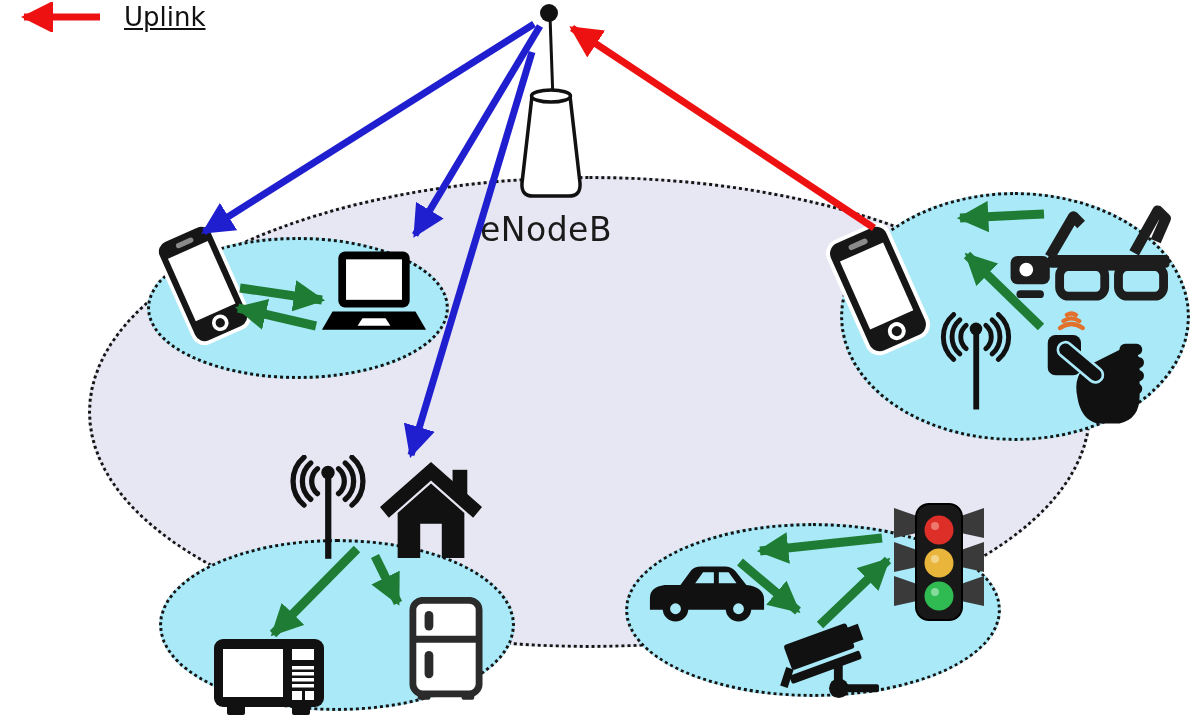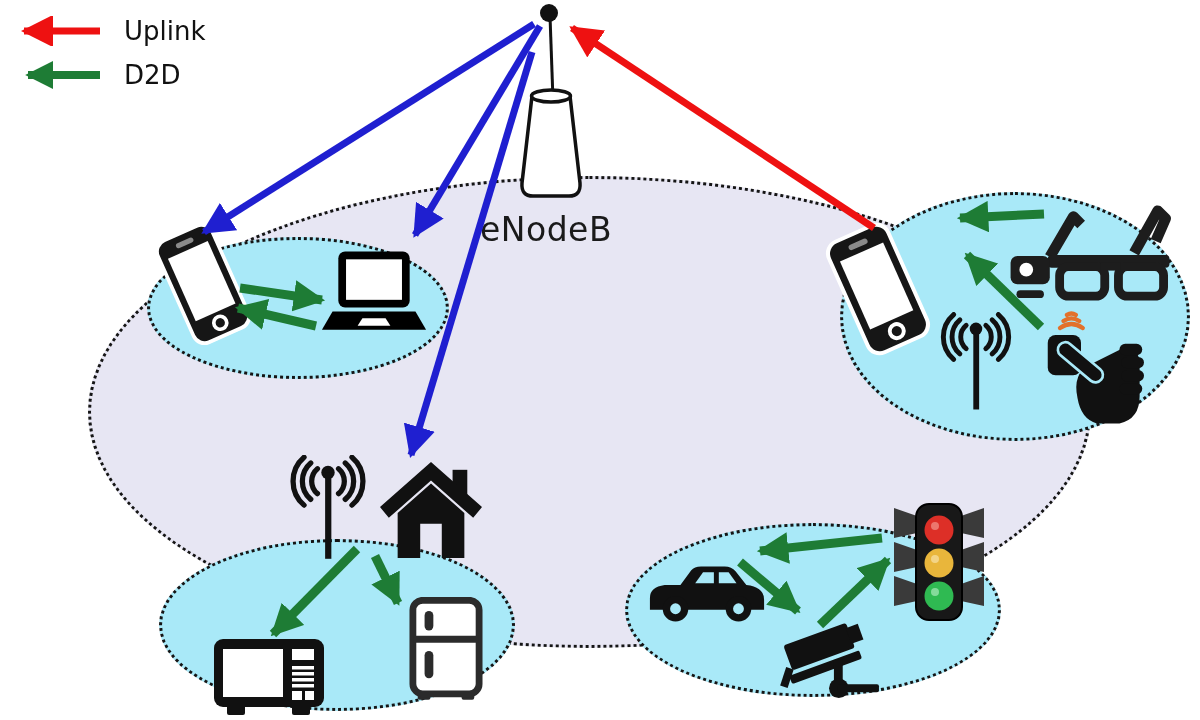--- a/index.html
+++ b/index.html
@@ -19,21 +19,21 @@
   .cl-br{left:625px;top:523px;width:370px;height:168px;}
   .cl-r {left:840px;top:192px;width:344px;height:243px;}
   .icon{position:absolute;z-index:30;}
   .overlay{position:absolute;left:0;top:0;z-index:50;pointer-events:none;}
   .tower{position:absolute;left:505px;top:0;z-index:40;}
   .bs-label{
     position:absolute;left:466px;top:210px;width:160px;text-align:center;
     font-size:33px;color:#1a1a1a;z-index:45;letter-spacing:0.5px;
   }
   .legend{position:absolute;left:6px;top:2px;z-index:60;}
-  .legend-row{display:flex;align-items:flex-end;height:44px;}
+  .legend-row{display:flex;align-items:flex-start;height:44px;text-decoration:underline;}
   .legend-label{font-size:26px;color:#111;margin-left:18px;}
 </style>
 </head>
 <body>
 
 <div class="canvas">
 
   <div class="cell"></div>
 
   <div class="cluster cl-tl"></div>
@@ -216,21 +216,15 @@
     </g>
   </svg>
 
   <div class="legend">
     <div class="legend-row">
       <svg width="100" height="30" viewBox="0 0 100 30">
         <path d="M94 15 L18 15" stroke="#ee1111" stroke-width="7" marker-end="url(#mr)"></path>
       </svg>
       <span class="legend-label">Uplink</span>
     </div>
-    <div class="legend-row">
-      <svg width="100" height="30" viewBox="0 0 100 30">
-        <path d="M94 15 L22 15" stroke="#1e7c35" stroke-width="8" marker-end="url(#mg)"></path>
-      </svg>
-      <span class="legend-label">D2D</span>
-    </div>
   </div>
 
 </div>
 
 </body></html>

